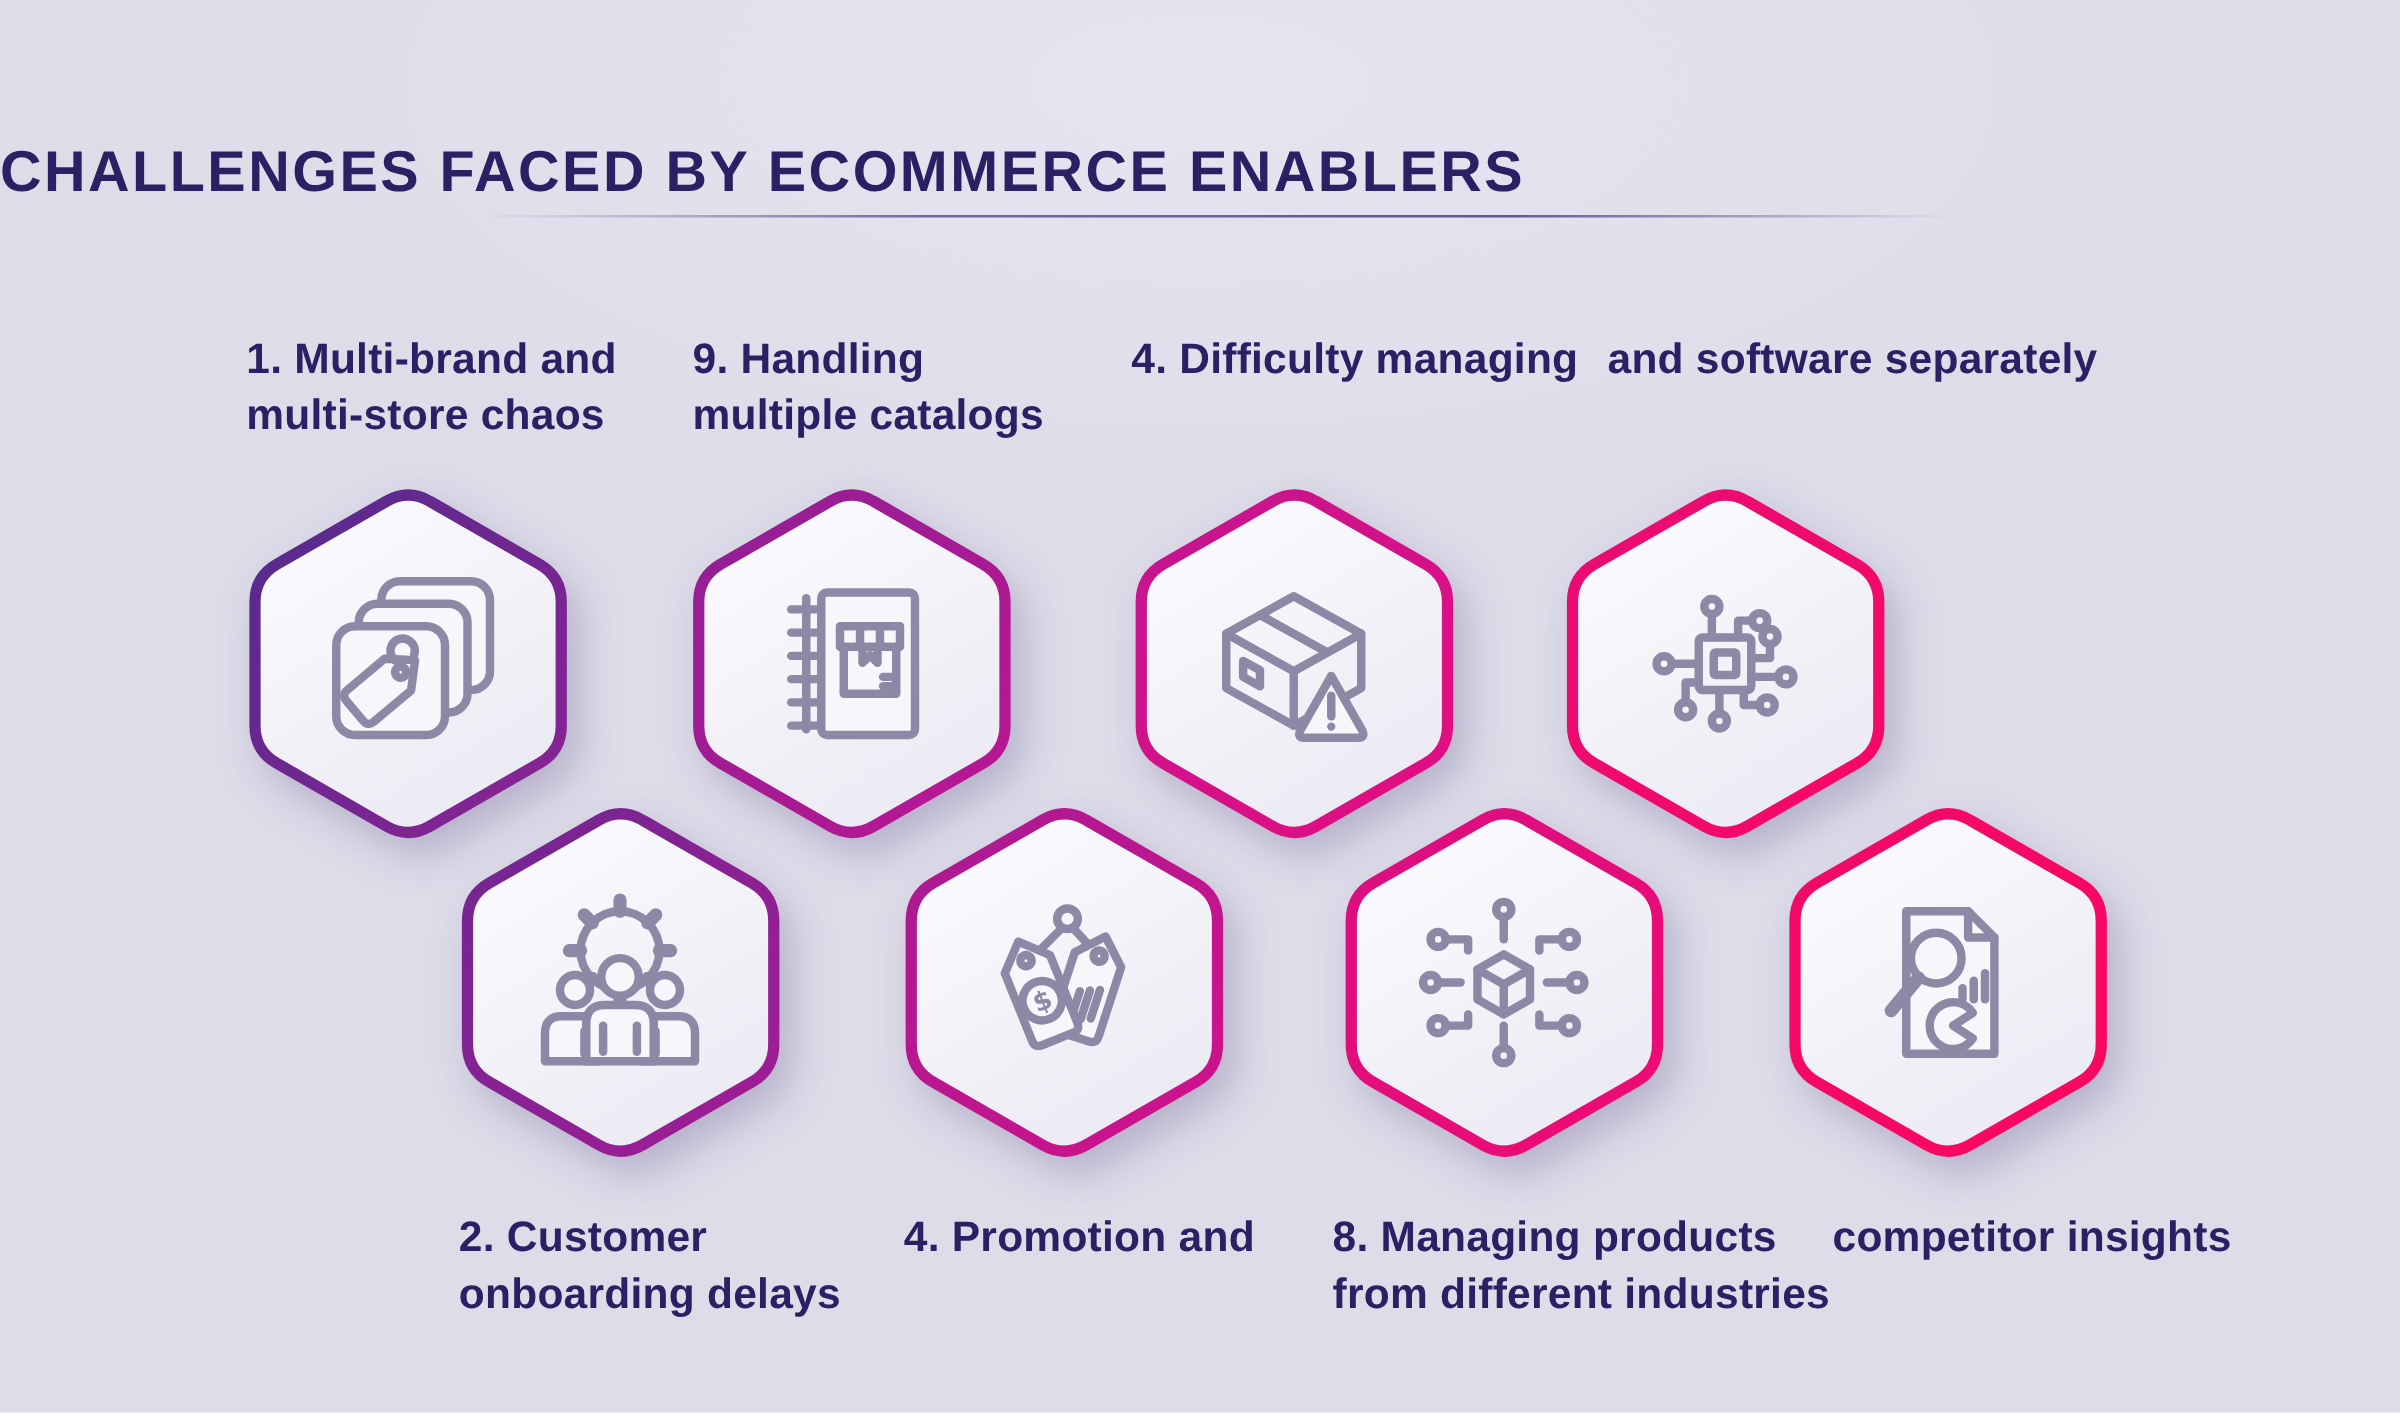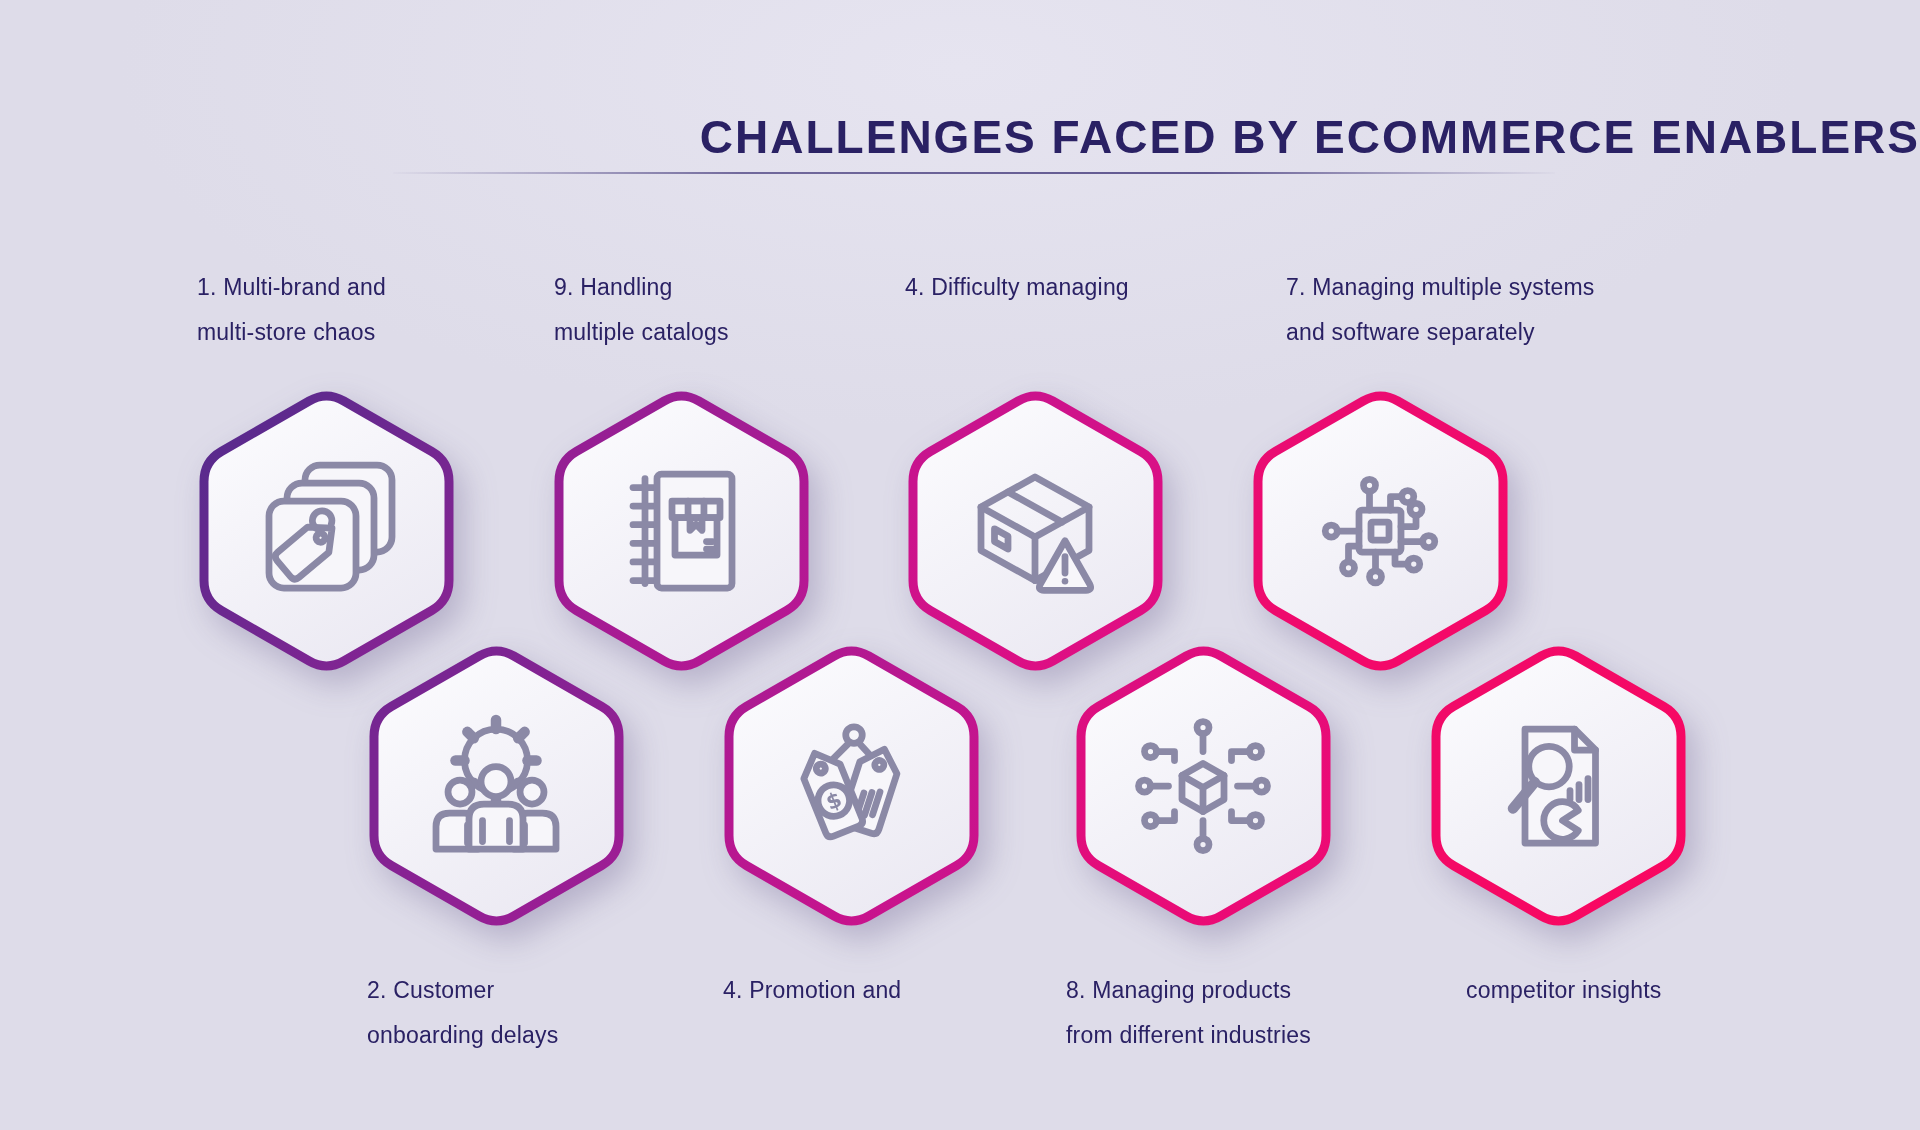--- a/index.html
+++ b/index.html
@@ -11,21 +11,21 @@
   }
   *{margin:0;padding:0;box-sizing:border-box;}
   html,body{width:1920px;height:1130px;overflow:hidden;}
   body{
     font-family:"Liberation Sans",sans-serif;
     background:radial-gradient(ellipse 1400px 600px at 50% 6%, #e6e4f0 0%, var(--background) 60%);
     position:relative;
   }
   .page-title{
     position:absolute; top:110px; left:0; width:100%;
-    text-align:right;
+    text-align:left;
     font-size:46px; font-weight:700; letter-spacing:2px;
     color:var(--title-text);
   }
   .divider{
     position:absolute; top:172px; left:393px; width:1162px; height:2px;
     background:linear-gradient(90deg,
       rgba(74,64,128,0.02) 0%,
       rgba(74,64,128,0.75) 30%,
       rgba(74,64,128,0.85) 70%,
       rgba(74,64,128,0.02) 100%);
@@ -44,21 +44,21 @@
   .icon .fillbg{fill:#f7f6fa;}
   .icon .dot{fill:var(--icon-stroke); stroke:none;}
   .icon .thick{stroke-width:7;}
   .icon text{
     fill:var(--icon-stroke); stroke:none;
     font-family:"DejaVu Sans",sans-serif; font-weight:bold; font-size:14px;
     text-anchor:middle;
   }
   .hex-label{
     position:absolute;
-    font-size:23px; line-height:45px; font-weight:400;
+    font-size:34px; line-height:45px; font-weight:700;
     letter-spacing:0.2px; color:var(--label-text); white-space:nowrap;
   }
   .hex-label span{display:block;}
 </style>
 </head>
 <body>
 
 <svg width="0" height="0" style="position:absolute" aria-hidden="true">
   <defs>
     <linearGradient id="hexFill" x1="0" y1="0" x2="0.55" y2="1">
@@ -76,21 +76,20 @@
   <span>multi-store chaos</span>
 </div>
 <div class="hex-label" style="left:554px;top:265px">
   <span>9. Handling</span>
   <span>multiple catalogs</span>
 </div>
 <div class="hex-label" style="left:905px;top:265px">
   <span>4. Difficulty managing</span>
 </div>
 <div class="hex-label" style="left:1286px;top:265px">
-  <span>7. Managing multiple systems</span>
   <span>and software separately</span>
 </div>
 
 <div class="hex-group" style="left:197.5px;top:385px">
   <svg class="hex" viewBox="0 0 257 292">
     <defs>
         <linearGradient id="hgrad0" x1="0" y1="0" x2="1" y2="1">
       <stop offset="0" stop-color="#532b8c"></stop>
       <stop offset="1" stop-color="#8c2394"></stop>
     </linearGradient>

